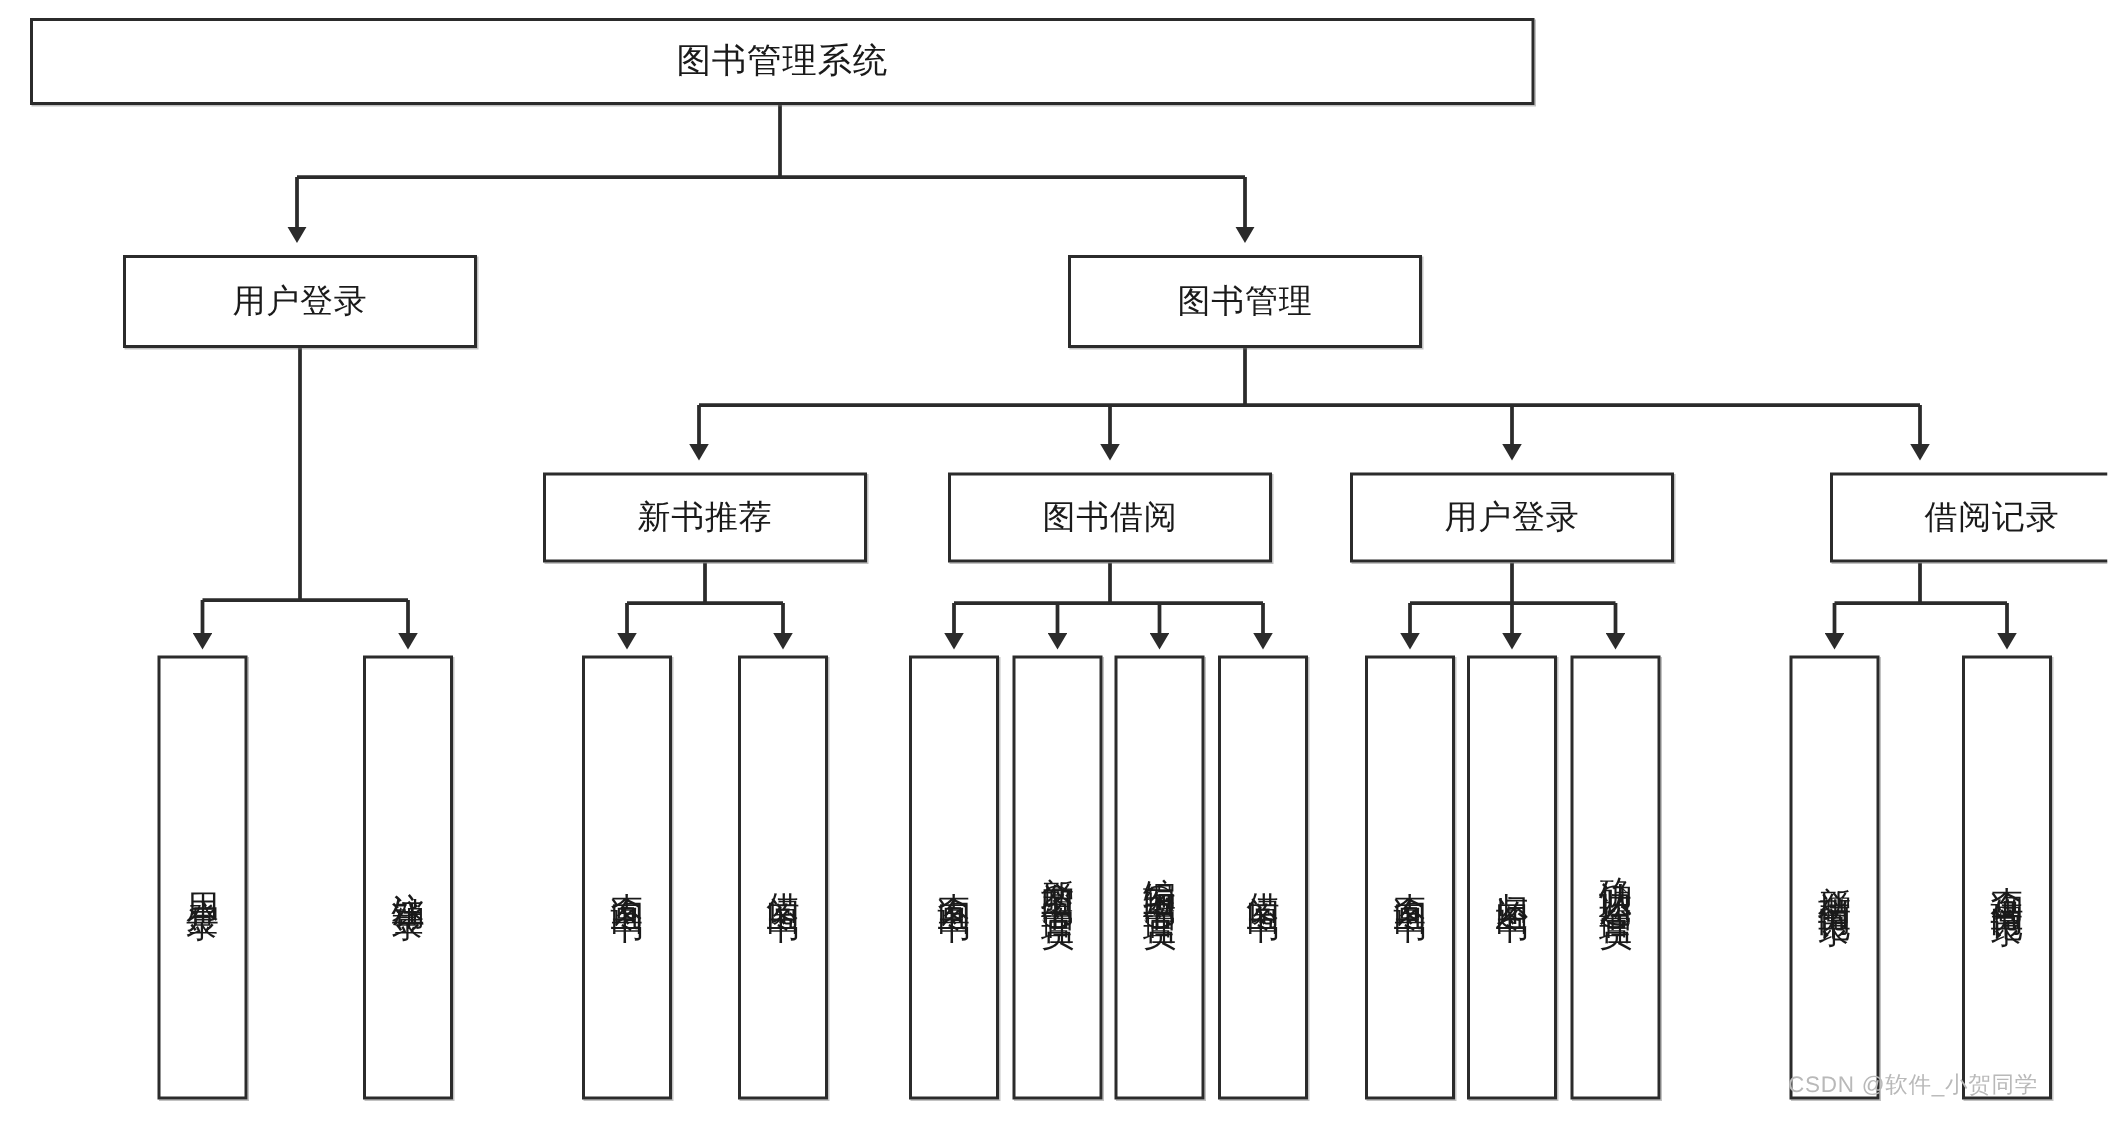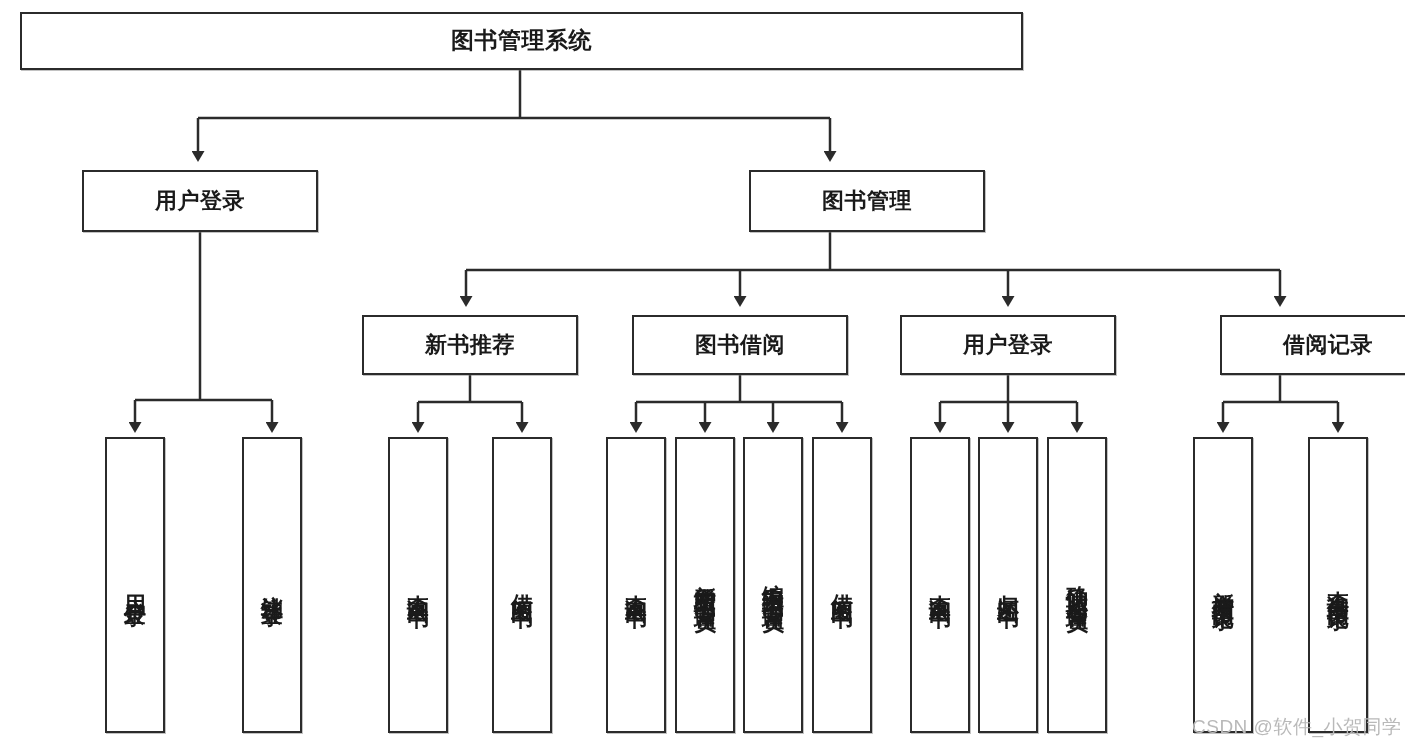--- a/index.html
+++ b/index.html
@@ -41,41 +41,40 @@
     align-items: center;
     justify-content: center;
     color: #1a1a1a;
     box-shadow: 1px 1px 0 rgba(120,120,120,0.45);
   }
   .node .label {
     display: block;
     text-align: center;
     line-height: 1.18;
     white-space: nowrap;
-    font-weight: bold;
   }
   .node.horiz .label {
     font-size: 22px;
     letter-spacing: 0.5px;
   }
   .node.root .label {
     font-size: 23px;
   }
   .node.vert .label {
     writing-mode: vertical-rl;
     text-orientation: upright;
     font-size: 22px;
     letter-spacing: 4px;
     line-height: 1;
   }
   .watermark {
     position: absolute;
     left: 1192px;
     top: 714px;
-    font-size: 19px;
+    font-size: 15px;
     color: #b9b9b9;
     letter-spacing: 0.5px;
     white-space: nowrap;
     pointer-events: none;
   }
 </style>
 </head>
 <body>
 
 <div id="canvas">
@@ -133,21 +132,21 @@
 
   <div class="node-layer">
 
     <div class="node horiz root" style="left:20px; top:12px; width:1003px; height:58px;">
       <span class="label">图书管理系统</span>
     </div>
 
     <div class="node horiz" style="left:82px; top:170px; width:236px; height:62px;">
       <span class="label">用户登录</span>
     </div>
-    <div class="node horiz" style="left:712px; top:170px; width:236px; height:62px;margin-left:37px;">
+    <div class="node horiz" style="left:712px; top:170px; width:236px; height:62px;">
       <span class="label">图书管理</span>
     </div>
 
     <div class="node horiz" style="left:632px; top:315px; width:216px; height:60px;">
       <span class="label">图书借阅</span>
     </div>
     <div class="node horiz" style="left:362px; top:315px; width:216px; height:60px;">
       <span class="label">新书推荐</span>
     </div>
     <div class="node horiz" style="left:900px; top:315px; width:216px; height:60px;">

